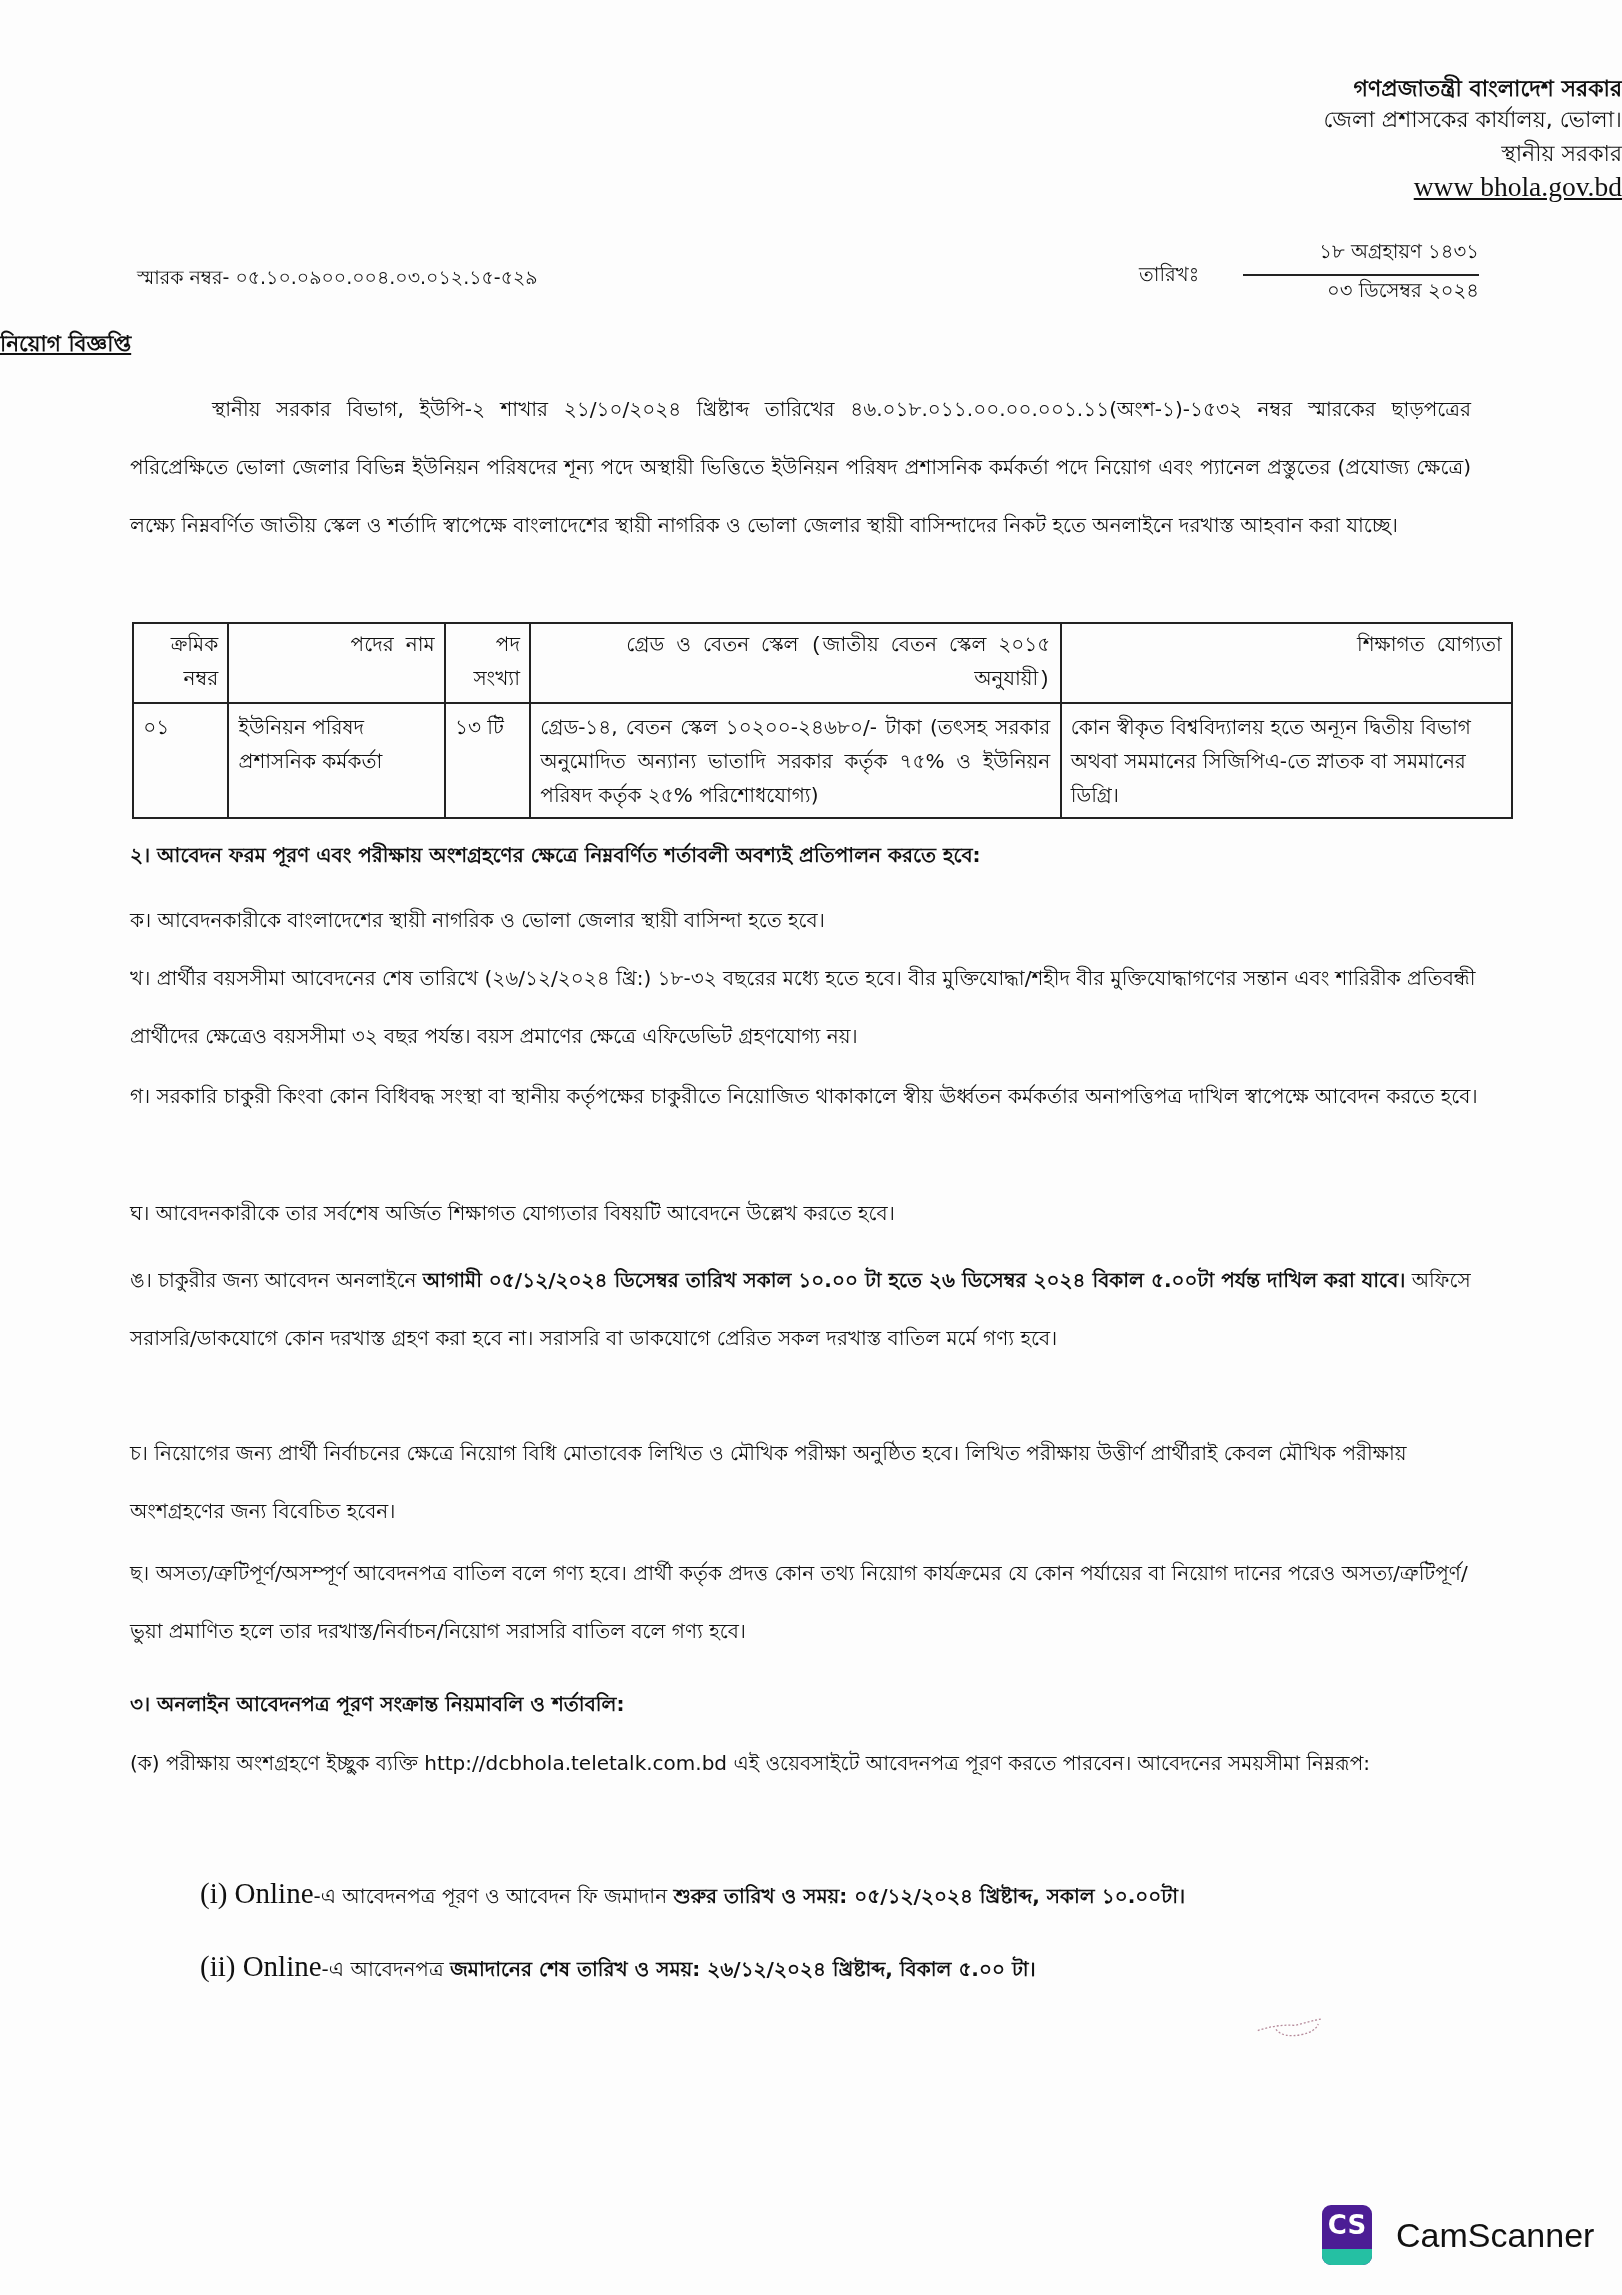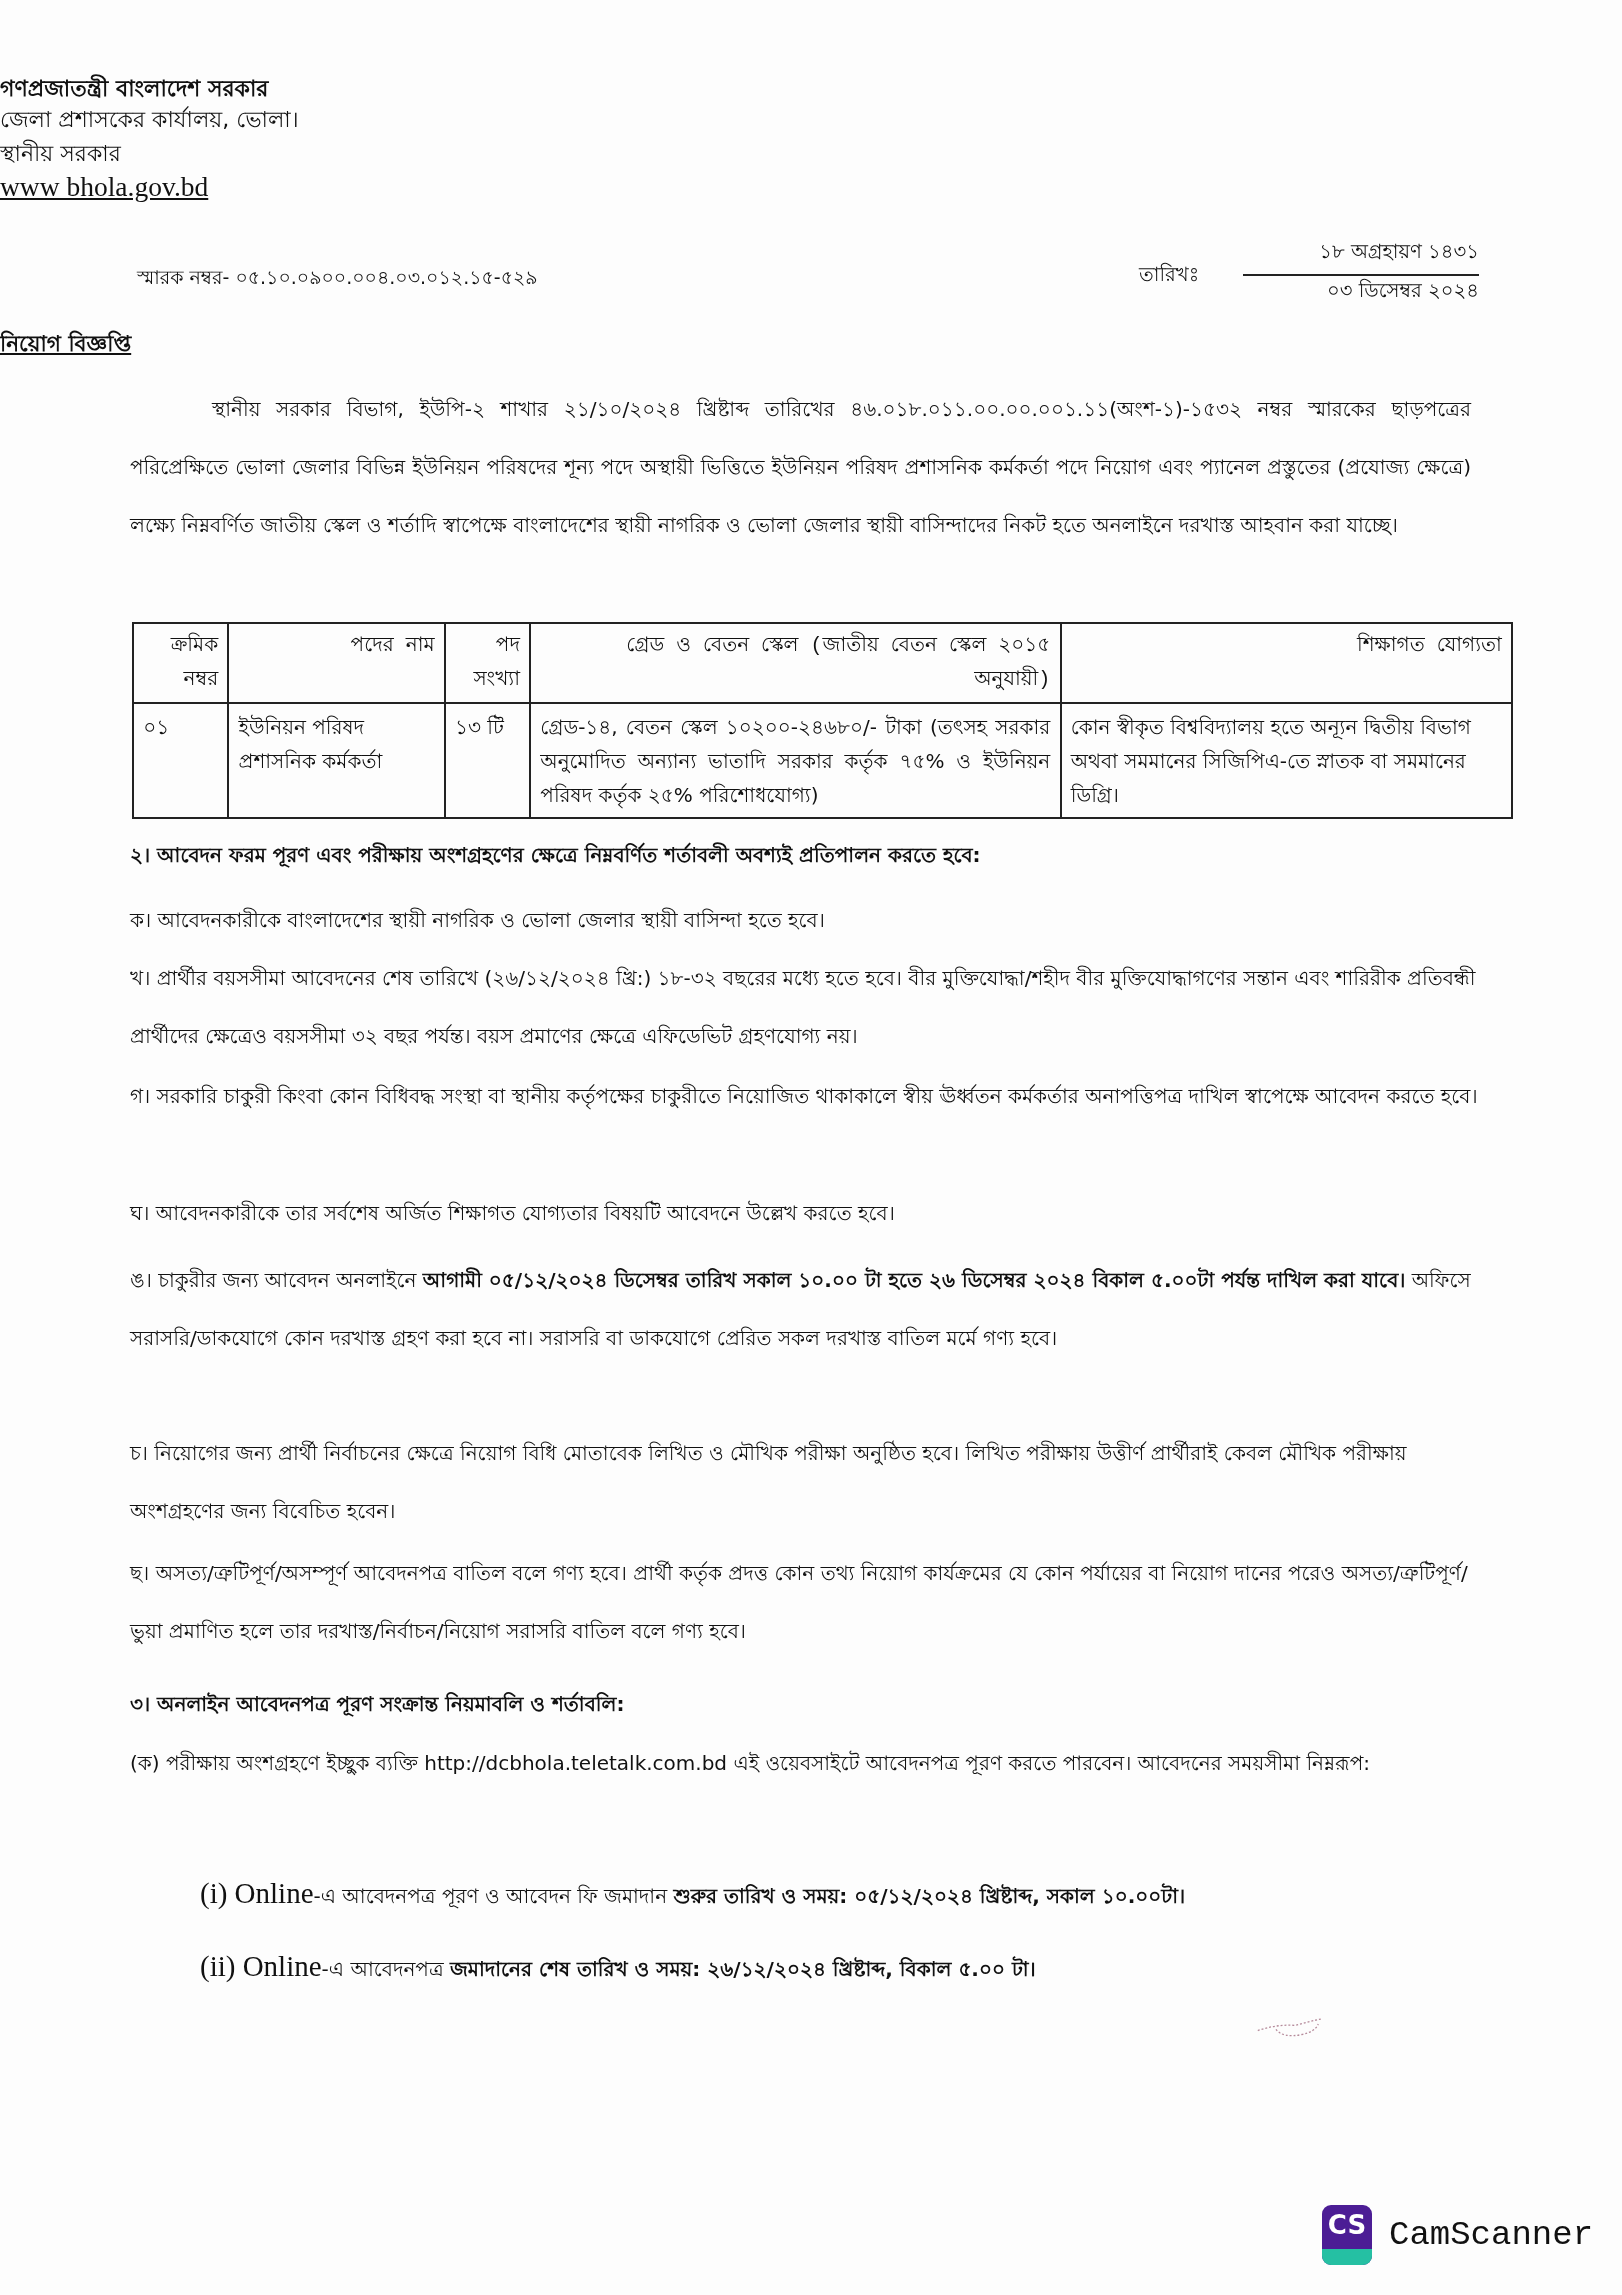--- a/index.html
+++ b/index.html
@@ -1,19 +1,19 @@
 <!DOCTYPE html>
 <html style="font-size:10.5px"><head>
 <meta charset="utf-8">
 <style>
   html, body { margin:0; padding:0; background:#ffffff; }
   body { width:1622px; height:2295px; position:relative; overflow:hidden;
          font-family:"DejaVu Sans", "Liberation Sans", sans-serif; color:#111; }
   .page { position:absolute; left:0; top:0; width:1622px; height:2295px; background:#fdfdfd; }
-  .hdr { position:absolute; left:0; width:1622px; text-align:left; }
+  .hdr { position:absolute; left:0; width:1622px; text-align:right; }
   .hdr1 { top:71px; font-size:22px; font-weight:bold; }
   .hdr2 { top:102px; font-size:22px; }
   .hdr3 { top:136px; font-size:22px; }
   .hdr4 { top:171px; font-family:"Liberation Serif", serif; font-size:27.5px; text-decoration:underline; }
   .memo { position:absolute; left:137px; top:263px; font-size:19px; }
   .date-label { position:absolute; left:1139px; top:260px; font-size:19.6px; }
   .date-box { position:absolute; left:1243px; top:237px; width:236px; text-align:right; font-size:19.6px; }
   .date-box .d1 { padding-bottom:5.2px; border-bottom:2px solid #222; }
   .date-box .d2 { padding-top:0; }
   .title { position:absolute; left:0; width:1622px; top:327px; text-align:left;
@@ -25,21 +25,21 @@
   table.posts th { font-weight:normal; text-align:right;font-family:Liberation Mono, monospace; }
   .sec { position:absolute; left:130px; width:1348px; font-size:20px; line-height:58px; }
   .bold { font-weight:bold; }
   .online { position:absolute; left:200px; font-size:20px; }
   .online .en { font-family:"Liberation Serif", serif; font-size:29px; }
   .sig { position:absolute; left:1256px; top:2015px; width:79px; height:26px; }
   .cs { position:absolute; left:1322px; top:2205px; display:flex; align-items:center; }
   .cs-logo { width:50px; height:60px; border-radius:9px; overflow:hidden; background:#4c1d95; position:relative; }
   .cs-logo .txt { position:absolute; top:5.2px; left:0; width:50px; text-align:center; color:#fff; font-weight:bold; font-size:26px; }
   .cs-logo .bar { position:absolute; bottom:0; left:0; width:50px; height:15.7px; background:#25c0a3; }
-  .cs-name { margin-left:17px; font-family:Liberation Mono, monospace; font-size:34px; color:#111; }
+  .cs-name { margin-left:24px; font-family:Liberation Sans, sans-serif; font-size:34px; color:#111; }
 </style>
 </head>
 <body>
 
 <div class="page">
 
   <div class="hdr hdr1">গণপ্রজাতন্ত্রী বাংলাদেশ সরকার</div>
   <div class="hdr hdr2">জেলা প্রশাসকের কার্যালয়, ভোলা।</div>
   <div class="hdr hdr3">স্থানীয় সরকার</div>
   <div class="hdr hdr4">www bhola.gov.bd</div>

